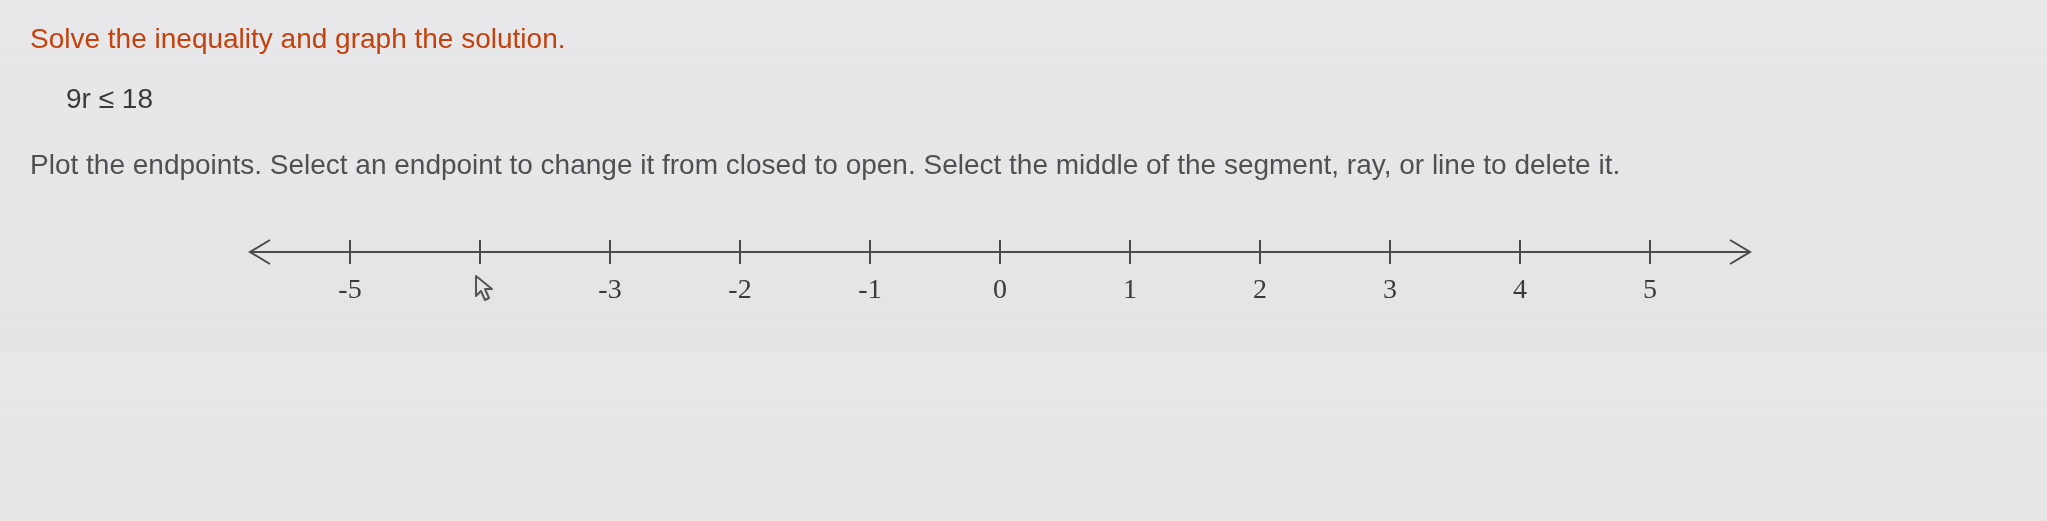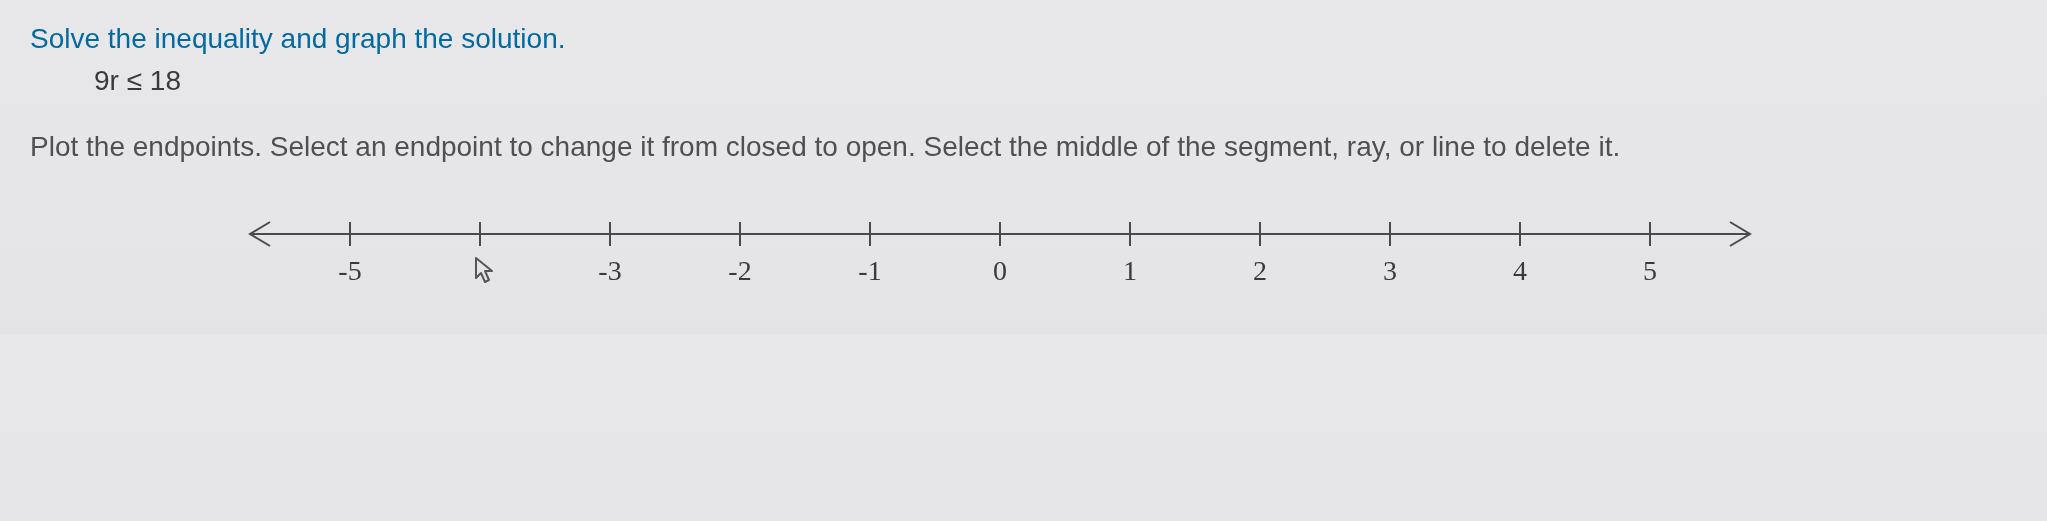--- a/index.html
+++ b/index.html
@@ -9,24 +9,25 @@
     }
     body {
       font-family: Verdana, Geneva, sans-serif;
       background: linear-gradient(to bottom, #e8e8ea 0%, #e4e4e6 100%);
       padding: 18px 30px 30px 30px;
       color: #2a2a2a;
       font-size: 28px;
       line-height: 1.5;
     }
     .problem-text {
-      color: #0369a1;
+      color: #c2410c;
+      margin-bottom: 18px;
     }
     .inequality {
-      margin-left: 64px;
+      margin-left: 36px;
       margin-bottom: 24px;
       color: #3a3a3a;
       font-family: Verdana, Geneva, sans-serif;
     }
     .instruction {
       color: #505050;
       margin-bottom: 36px;
     }
     .numberline-wrap {
       padding: 0 60px 0 120px;

